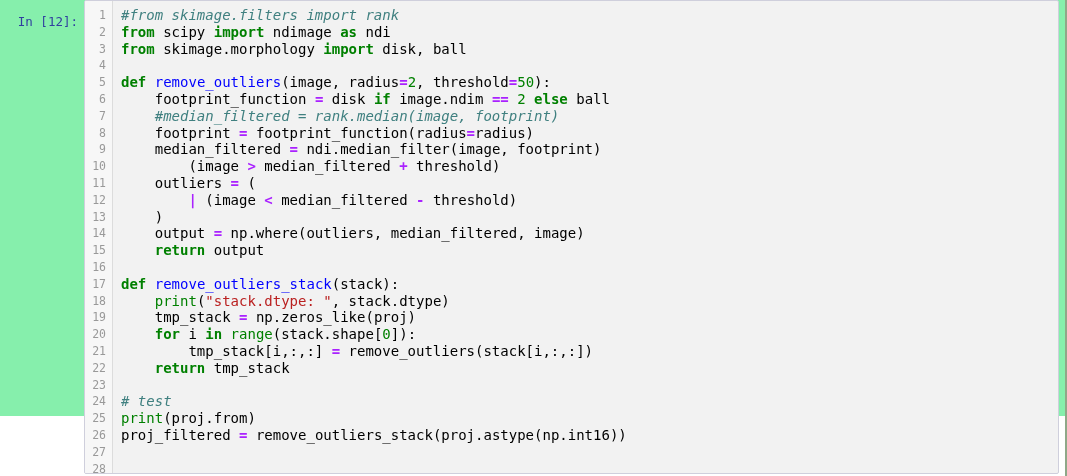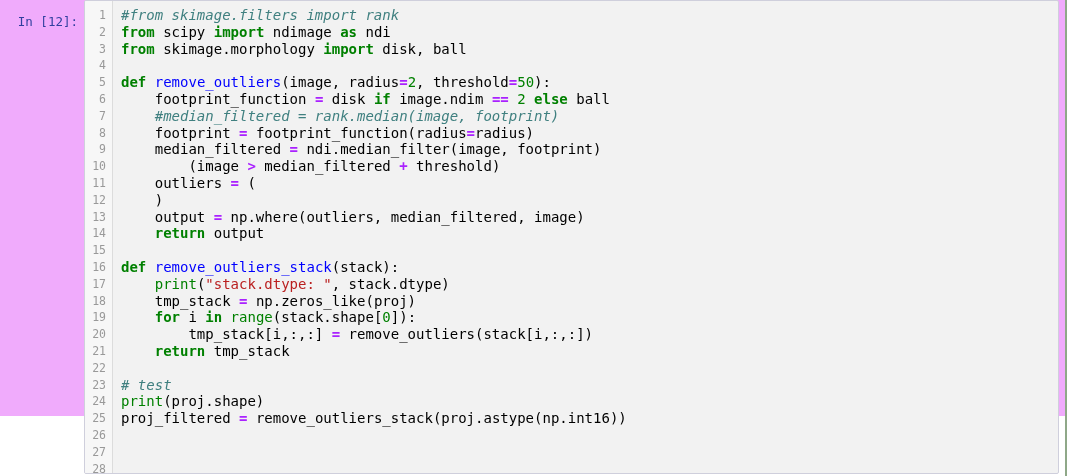--- a/index.html
+++ b/index.html
@@ -11,21 +11,21 @@
     width: 1067px;
     height: 476px;
     overflow: hidden;
     font-family: "DejaVu Sans Mono", monospace;
   }
 
   .notebook {
     position: relative;
     width: 1067px;
     height: 416px;
-    background: #f0abfc;
+    background: #86efac;
     box-sizing: border-box;
   }
 
   
   .page-edge {
     position: absolute;
     top: 0;
     right: 0;
     width: 2px;
     height: 476px;
@@ -165,33 +165,34 @@
             <span class="line"><span class="t-keyword">from</span><span class="t-plain"> scipy </span><span class="t-keyword">import</span><span class="t-plain"> ndimage </span><span class="t-keyword">as</span><span class="t-plain"> ndi</span></span>
             <span class="line"><span class="t-keyword">from</span><span class="t-plain"> skimage.morphology </span><span class="t-keyword">import</span><span class="t-plain"> disk, ball</span></span>
             <span class="line">&nbsp;</span>
             <span class="line"><span class="t-keyword">def</span><span class="t-plain"> </span><span class="t-funcname">remove_outliers</span><span class="t-punct">(image, radius</span><span class="t-operator">=</span><span class="t-number">2</span><span class="t-punct">, threshold</span><span class="t-operator">=</span><span class="t-number">50</span><span class="t-punct">):</span></span>
             <span class="line"><span class="t-plain">    footprint_function </span><span class="t-operator">=</span><span class="t-plain"> disk </span><span class="t-keyword">if</span><span class="t-plain"> image.ndim </span><span class="t-operator">==</span><span class="t-plain"> </span><span class="t-number">2</span><span class="t-plain"> </span><span class="t-keyword">else</span><span class="t-plain"> ball</span></span>
             <span class="line"><span class="t-plain">    </span><span class="t-comment">#median_filtered = rank.median(image, footprint)</span></span>
             <span class="line"><span class="t-plain">    footprint </span><span class="t-operator">=</span><span class="t-plain"> footprint_function(radius</span><span class="t-operator">=</span><span class="t-plain">radius)</span></span>
             <span class="line"><span class="t-plain">    median_filtered </span><span class="t-operator">=</span><span class="t-plain"> ndi.median_filter(image, footprint)</span></span>
             <span class="line"><span class="t-plain">        (image </span><span class="t-operator">&gt;</span><span class="t-plain"> median_filtered </span><span class="t-operator">+</span><span class="t-plain"> threshold)</span></span>
             <span class="line"><span class="t-plain">    outliers </span><span class="t-operator">=</span><span class="t-plain"> (</span></span>
+            <span class="line"><span class="t-plain">        </span><span class="t-operator">|</span><span class="t-plain"> (image </span><span class="t-operator">&lt;</span><span class="t-plain"> median_filtered </span><span class="t-operator">-</span><span class="t-plain"> threshold)</span></span>
             <span class="line"><span class="t-plain">    )</span></span>
             <span class="line"><span class="t-plain">    output </span><span class="t-operator">=</span><span class="t-plain"> np.where(outliers, median_filtered, image)</span></span>
             <span class="line"><span class="t-plain">    </span><span class="t-keyword">return</span><span class="t-plain"> output</span></span>
             <span class="line">&nbsp;</span>
             <span class="line"><span class="t-keyword">def</span><span class="t-plain"> </span><span class="t-funcname">remove_outliers_stack</span><span class="t-punct">(stack):</span></span>
             <span class="line"><span class="t-plain">    </span><span class="t-builtin">print</span><span class="t-punct">(</span><span class="t-string">"stack.dtype: "</span><span class="t-plain">, stack.dtype)</span></span>
             <span class="line"><span class="t-plain">    tmp_stack </span><span class="t-operator">=</span><span class="t-plain"> np.zeros_like(proj)</span></span>
             <span class="line"><span class="t-plain">    </span><span class="t-keyword">for</span><span class="t-plain"> i </span><span class="t-keyword">in</span><span class="t-plain"> </span><span class="t-builtin">range</span><span class="t-plain">(stack.shape[</span><span class="t-number">0</span><span class="t-plain">]):</span></span>
             <span class="line"><span class="t-plain">        tmp_stack[i,:,:] </span><span class="t-operator">=</span><span class="t-plain"> remove_outliers(stack[i,:,:])</span></span>
             <span class="line"><span class="t-plain">    </span><span class="t-keyword">return</span><span class="t-plain"> tmp_stack</span></span>
             <span class="line">&nbsp;</span>
             <span class="line"><span class="t-comment"># test</span></span>
-            <span class="line"><span class="t-builtin">print</span><span class="t-plain">(proj.shape)</span></span>
+            <span class="line"><span class="t-builtin">print</span><span class="t-plain">(proj.from)</span></span>
             <span class="line"><span class="t-plain">proj_filtered </span><span class="t-operator">=</span><span class="t-plain"> remove_outliers_stack(proj.astype(np.int16))</span></span>
             <span class="line">&nbsp;</span>
           </div>
 
       </div>
     </div>
 
   </div>
 
   <div class="page-edge"></div>

